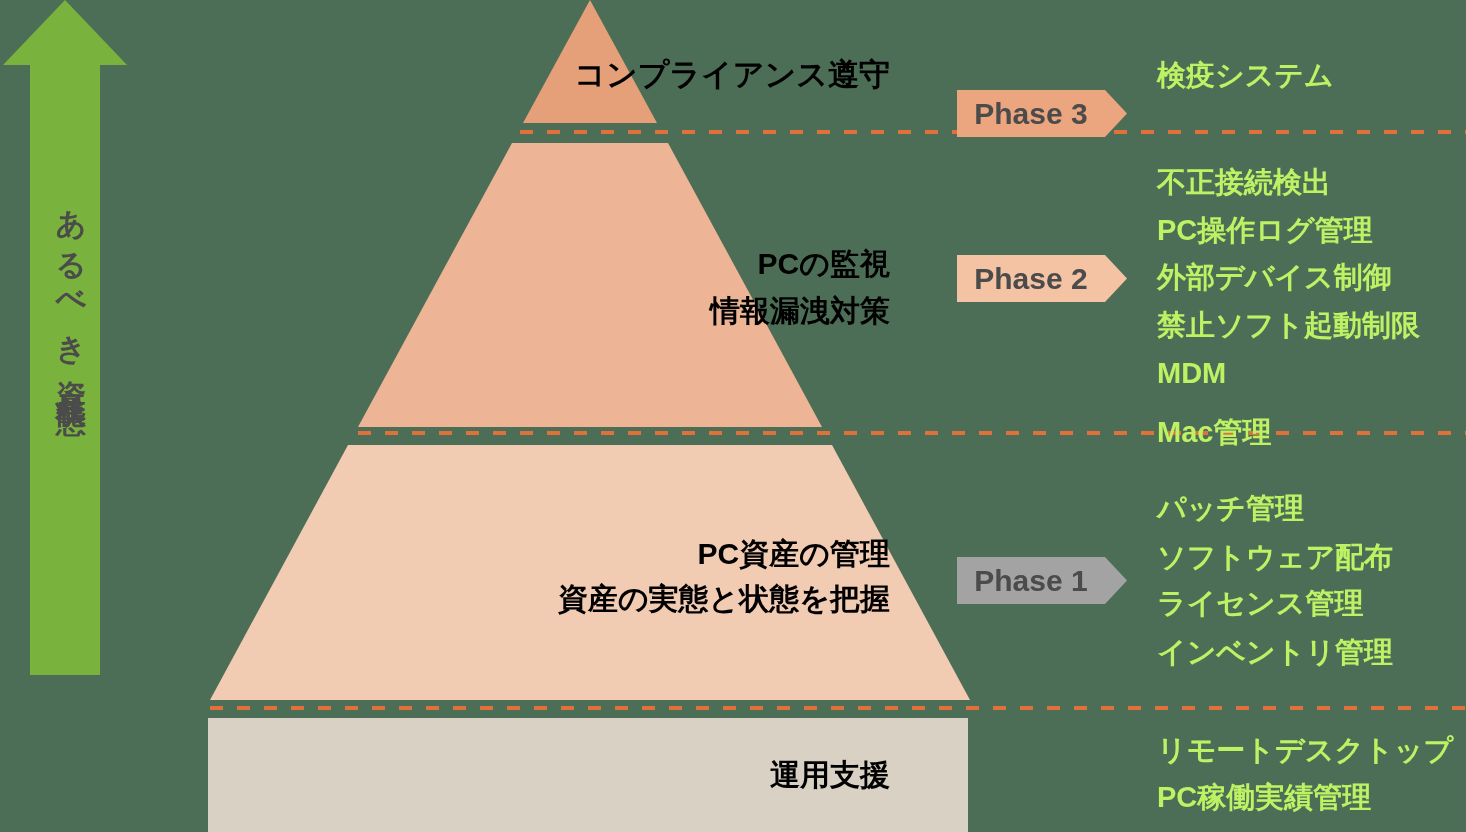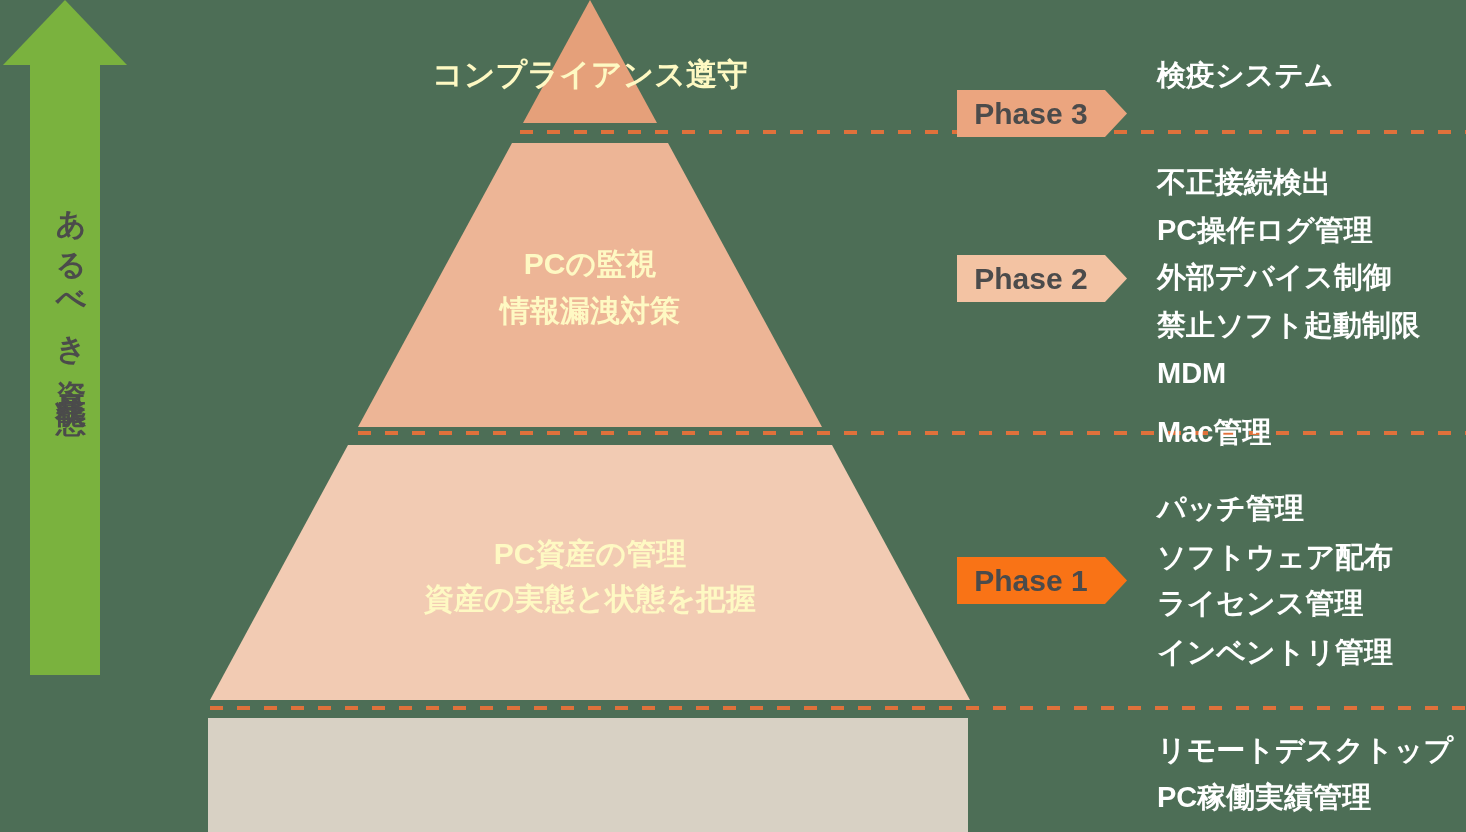--- a/index.html
+++ b/index.html
@@ -43,21 +43,21 @@
     background:#f2cbb3;
     clip-path:polygon(138px 0,622px 0,760px 255px,0 255px);
   }
   .base-rect{
     position:absolute;left:208px;top:718px;width:760px;height:114px;
     background:#d8d1c4;
   }
   
   .tier-label{
     position:absolute;left:290px;width:600px;
-    text-align:center;font-weight:bold;color:#fef9c3;
+    text-align:right;font-weight:bold;color:#000000;
   }
   .label-t1{top:59px;font-size:31px;line-height:32px;}
   .label-t2{top:240px;font-size:30px;line-height:47px;}
   .label-t3{top:531px;font-size:30px;line-height:45px;}
   .label-base{top:759px;font-size:30px;line-height:32px;}
   
   .divider{
     position:absolute;height:4px;
     background:repeating-linear-gradient(90deg,#e0713b 0 13px,transparent 13px 27px);
   }
@@ -69,25 +69,25 @@
     position:absolute;left:957px;width:170px;height:47px;
     clip-path:polygon(0 0,148px 0,170px 50%,148px 100%,0 100%);
     display:flex;align-items:center;
   }
   .badge span{
     display:block;width:148px;text-align:center;
     font-size:30px;font-weight:bold;color:#4b4b4b;
   }
   .badge-p3{top:50px;background:#eba57f;margin-top:40px;}
   .badge-p2{top:255px;background:#f3c3a3;}
-  .badge-p1{top:557px;background:#f97316;}
+  .badge-p1{top:557px;background:#a3a3a3;}
   
   .item{
     position:absolute;left:1157px;height:38px;line-height:38px;
-    font-size:29px;font-weight:bold;color:#ffffff;white-space:nowrap;
+    font-size:29px;font-weight:bold;color:#bef264;white-space:nowrap;
   }
 </style>
 </head>
 <body>
 
 <div class="canvas">
 
   <div class="arrow-head"></div>
   <div class="arrow-body"></div>
   <div class="arrow-label">あるべき資産状態</div>
@@ -104,20 +104,23 @@
   <div class="tier-label label-t1">
     <div>コンプライアンス遵守</div>
   </div>
   <div class="tier-label label-t2">
     <div>PCの監視</div>
     <div>情報漏洩対策</div>
   </div>
   <div class="tier-label label-t3">
     <div>PC資産の管理</div>
     <div>資産の実態と状態を把握</div>
+  </div>
+  <div class="tier-label label-base">
+    <div>運用支援</div>
   </div>
 
   <div class="badge badge-p3">
     <span>Phase 3</span>
   </div>
   <div class="badge badge-p2">
     <span>Phase 2</span>
   </div>
   <div class="badge badge-p1">
     <span>Phase 1</span>

